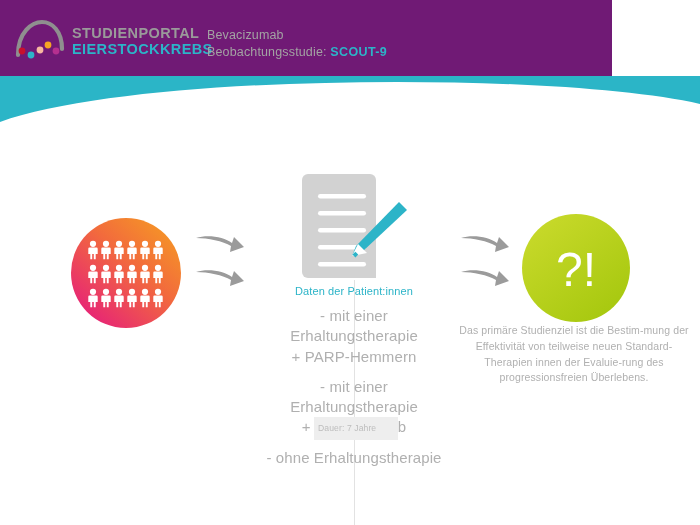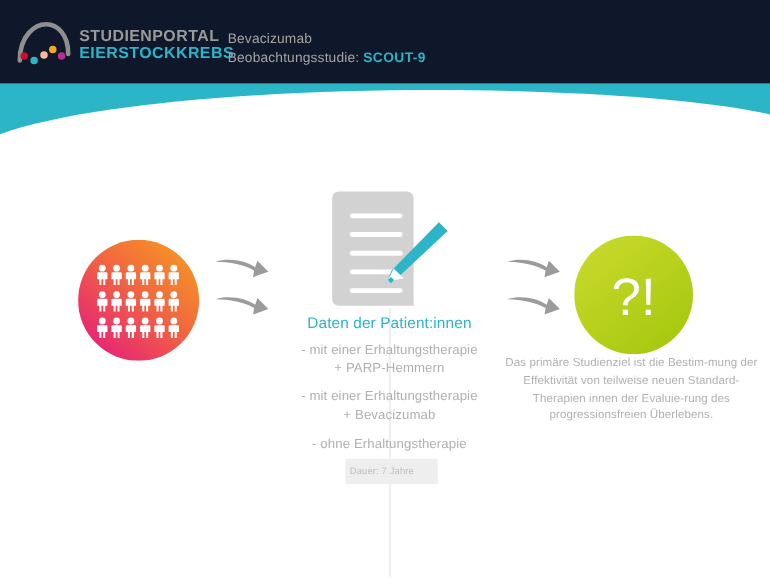--- a/index.html
+++ b/index.html
@@ -16,23 +16,23 @@
     width: 700px;
     height: 525px;
     overflow: hidden;
     background: #ffffff;
   }
 
   
   #header {
     position: absolute;
     left: 0; top: 0;
-    width: 700px;
+    width: 612px;
     height: 76px;
-    background: #0f172a;
+    background: #701a75;
     z-index: 5;
   }
   #logo-mark {
     position: absolute;
     left: 14px; top: 18px;
     width: 52px; height: 42px;
   }
   #brand-text {
     position: absolute;
     left: 72px; top: 25px;
@@ -147,27 +147,27 @@
   }
 
   #center-block {
     position: absolute;
     left: 258px; top: 157px;
     width: 192px;
     text-align: center;
     z-index: 4;
   }
   #center-title {
-    font-size: 14px;
+    font-size: 11px;
     color: #2cb4c8;
     margin-bottom: 9px;
     letter-spacing: 0.1px;
   }
   .arm {
-    font-size: 12px;
+    font-size: 15px;
     line-height: 1.35;
     color: #b0b0b0;
     margin-bottom: 10px;
     letter-spacing: 0.1px;
   }
   .arm:last-child { margin-bottom: 0; }
 
   
   #duration-box {
     position: absolute;

